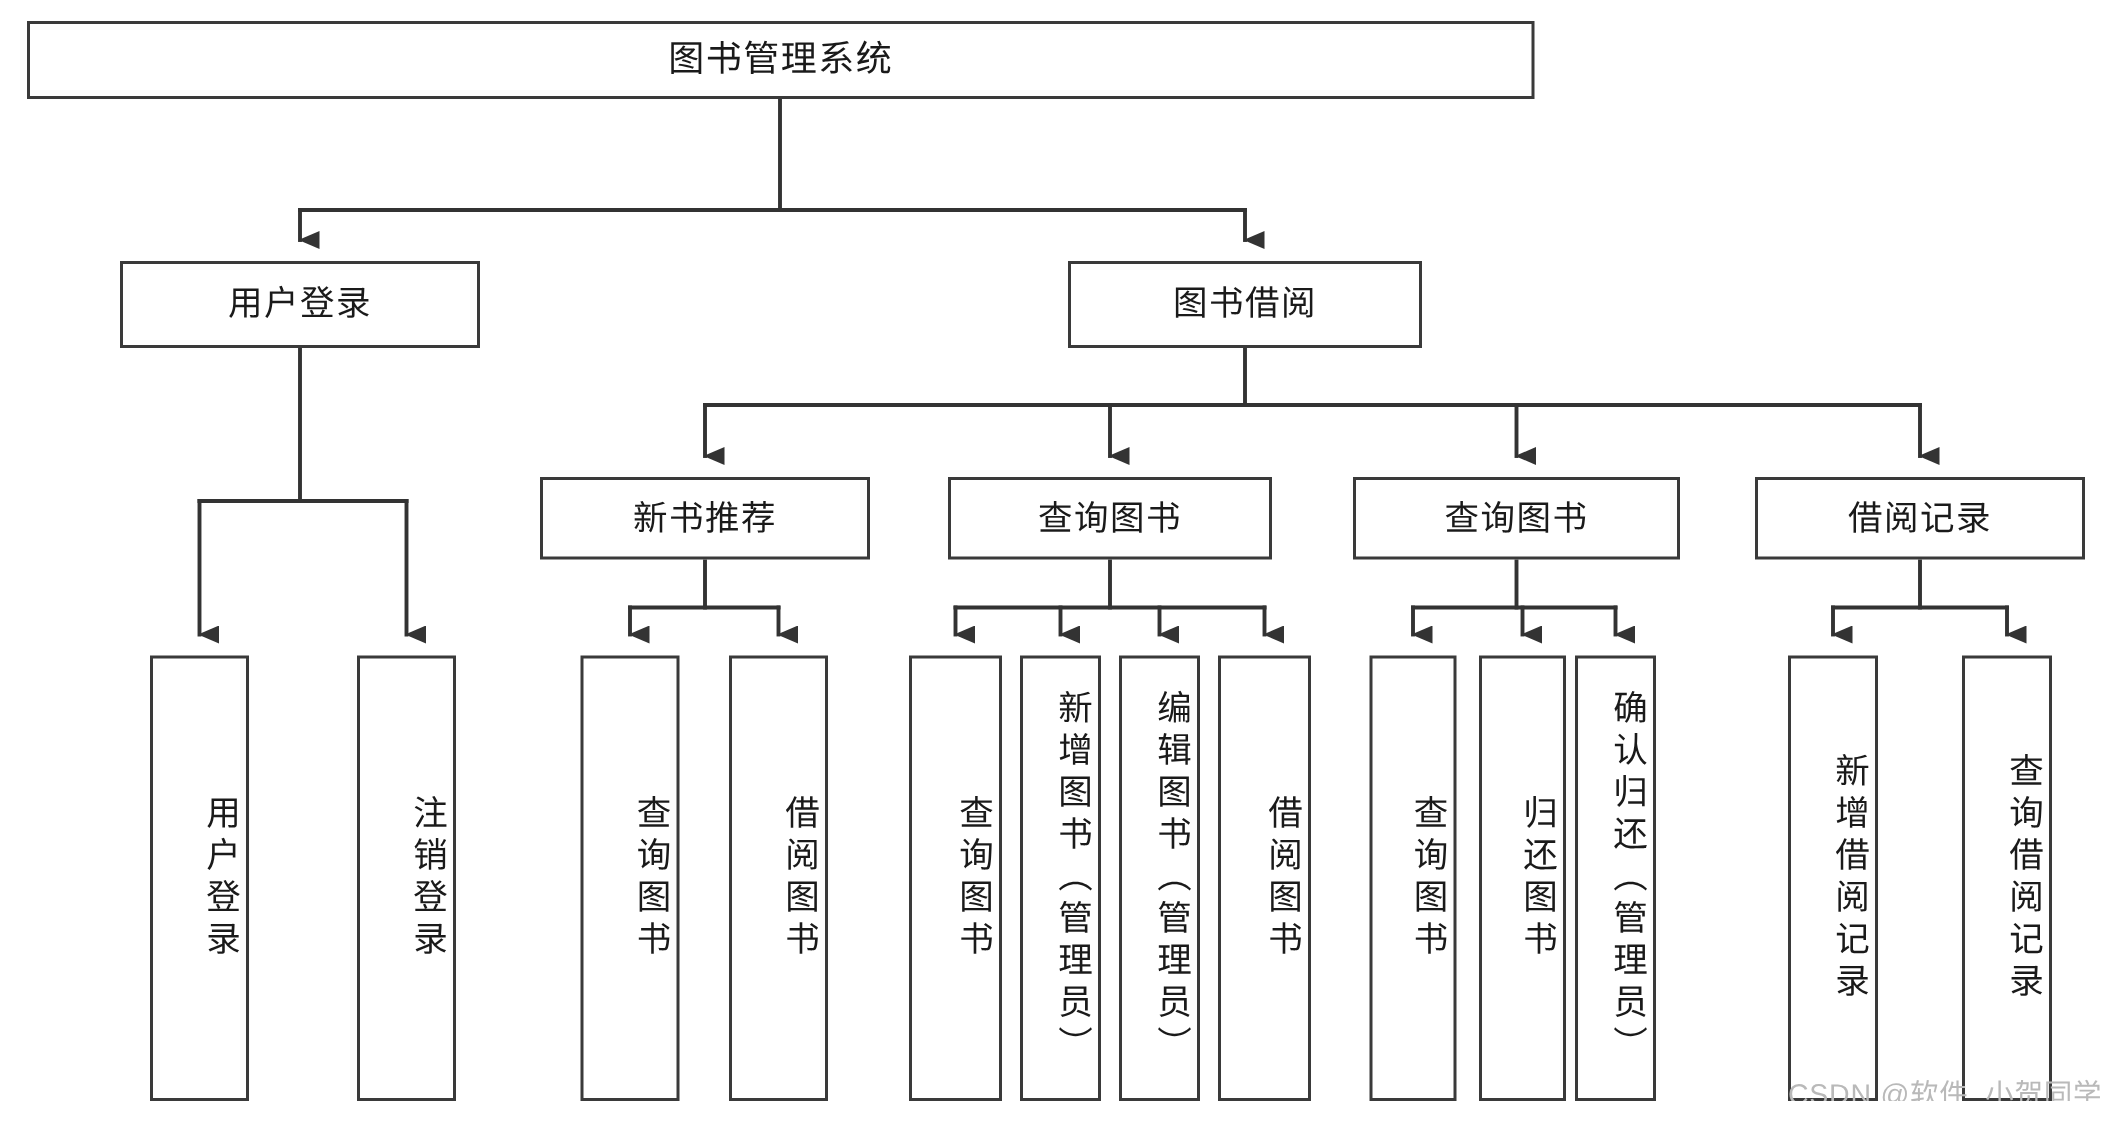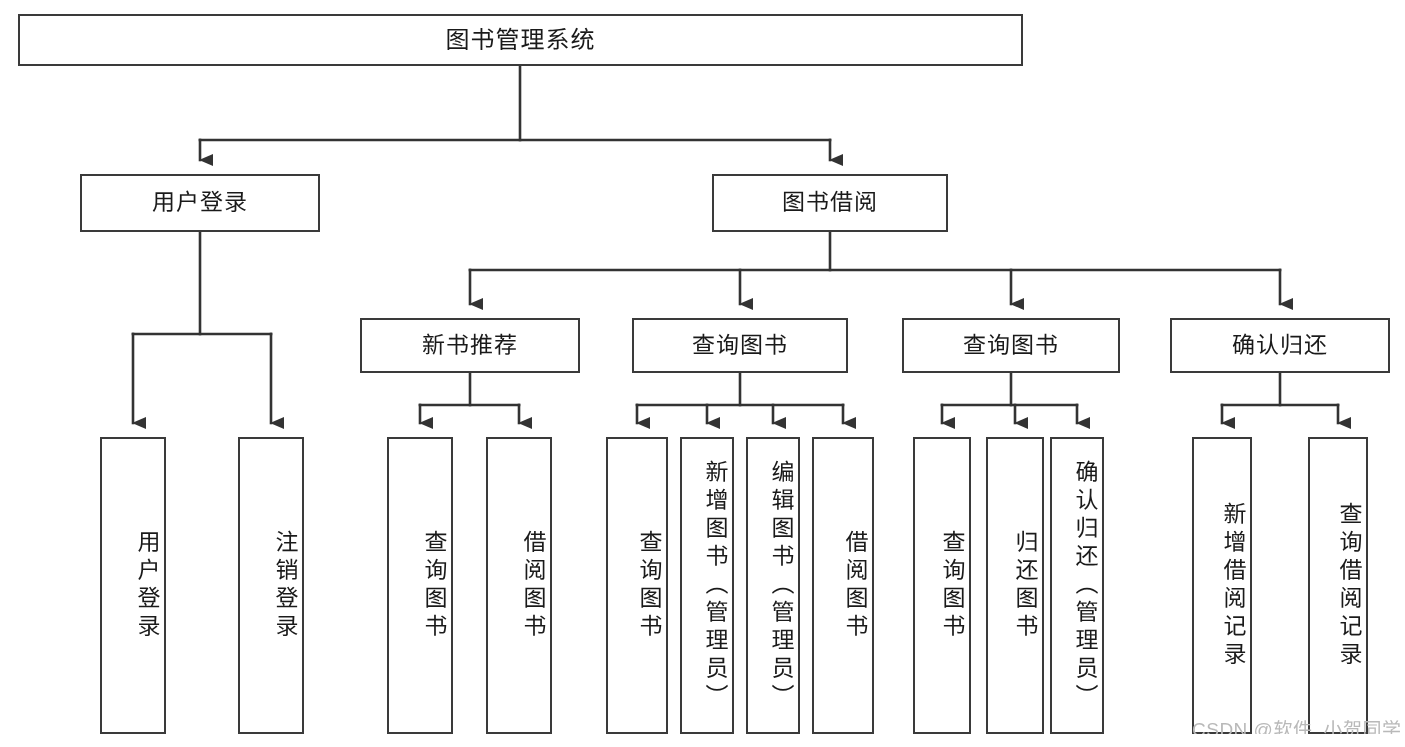--- a/index.html
+++ b/index.html
@@ -126,21 +126,21 @@
   </svg>
 
   <div class="node horiz root" id="n-root" style="left: 18px; top: 14px; width: 1005px; height: 52px;">图书管理系统</div>
 
   <div class="node horiz" id="n-l2-user" style="left: 80px; top: 174px; width: 240px; height: 58px;">用户登录</div>
   <div class="node horiz" id="n-l2-book" style="left: 712px; top: 174px; width: 236px; height: 58px;">图书借阅</div>
 
   <div class="node horiz" id="n-l3-new" style="left: 360px; top: 318px; width: 220px; height: 55px;">新书推荐</div>
   <div class="node horiz" id="n-l3-borrow" style="left: 632px; top: 318px; width: 216px; height: 55px;">查询图书</div>
   <div class="node horiz" id="n-l3-current" style="left: 902px; top: 318px; width: 218px; height: 55px;">查询图书</div>
-  <div class="node horiz" id="n-l3-record" style="left: 1170px; top: 318px; width: 220px; height: 55px;">确认归还</div>
+  <div class="node horiz" id="n-l3-record" style="left: 1170px; top: 318px; width: 220px; height: 55px;">借阅记录</div>
 
   <div class="node vert" id="n-leaf-user-login" style="left: 100px; top: 437px; width: 66px; height: 297px;">
     <span class="vlabel">用户登录</span>
   </div>
   <div class="node vert" id="n-leaf-user-logout" style="left: 238px; top: 437px; width: 66px; height: 297px;">
     <span class="vlabel">注销登录</span>
   </div>
 
   <div class="node vert" id="n-leaf-new-query" style="left: 387px; top: 437px; width: 66px; height: 297px;">
     <span class="vlabel">查询图书</span>

